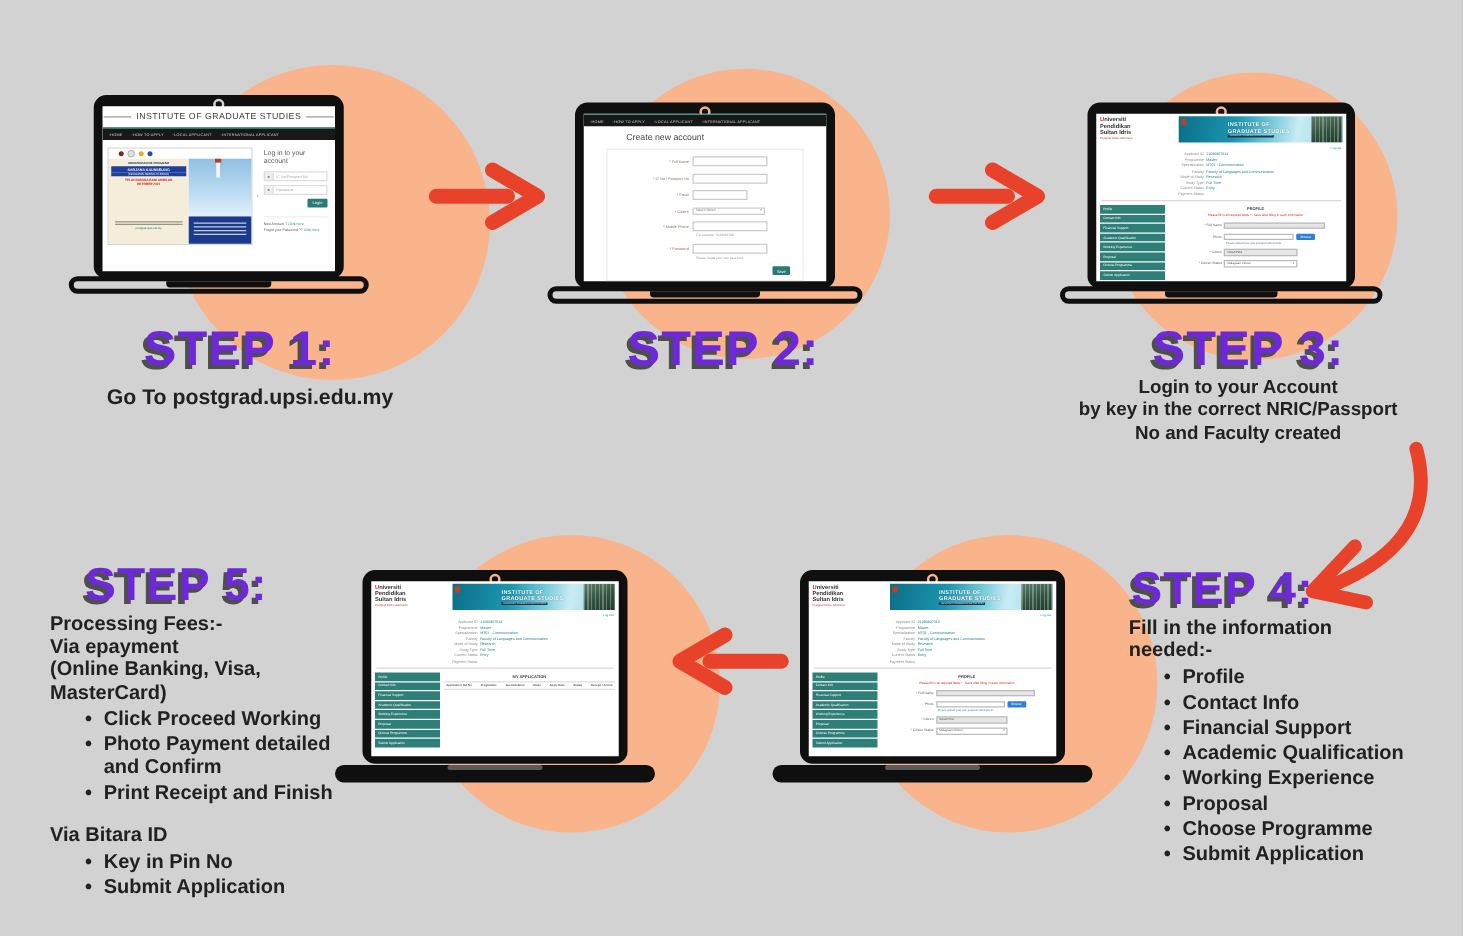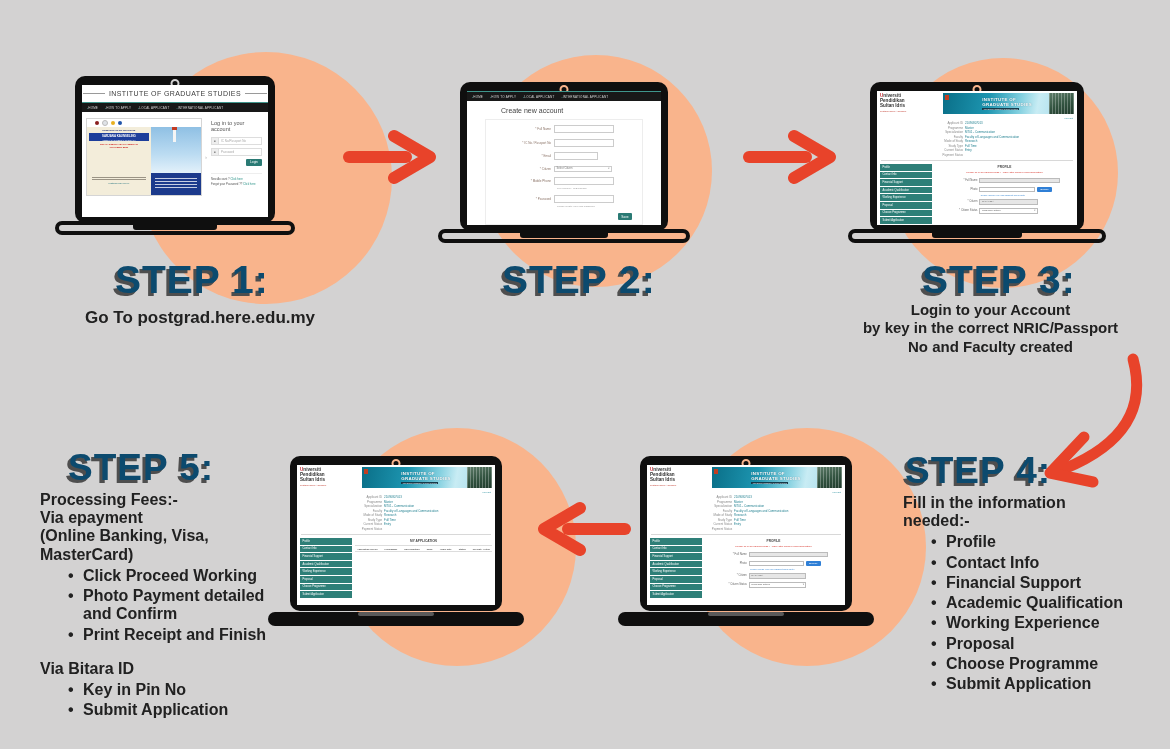--- a/index.html
+++ b/index.html
@@ -1,21 +1,21 @@
 <!DOCTYPE html>
 <html><head>
 <meta charset="utf-8">
 <style>
   html,body{margin:0;padding:0;background:#b9b9b9;font-family:"Liberation Sans",sans-serif;}
   #canvas{position:relative;width:1170px;height:749px;background:#d3d2d2;overflow:hidden;margin:0 auto;}
   .blob{position:absolute;border-radius:50%;background:#f9b48c;z-index:0;}
 
   
   .step-title{position:absolute;z-index:2;font-weight:bold;font-size:39px;letter-spacing:1px;
-              color:#0c4a6e;text-shadow:-3px 3px 0 #4e4e4e;}
+              color:#6d28d9;text-shadow:-3px 3px 0 #4e4e4e;}
   .step-caption{position:absolute;z-index:2;font-weight:bold;color:#212121;text-align:center;white-space:pre-line;}
   .step-block{position:absolute;z-index:2;font-weight:bold;color:#212121;font-size:16px;line-height:1.14;}
   .step-block .intro,.step-block .footer{white-space:pre-line;}
   .step-block .footer{margin-top:16px;}
   .step-block .sect{margin-top:16px;}
   .step-block ul{list-style:none;margin:3px 0 0 0;padding:0 0 0 28px;}
   .step-block li{position:relative;padding-left:15px;white-space:pre-line;margin-bottom:2px;}
   .step-block li::before{content:"\2022";position:absolute;left:0;}
 
   
@@ -596,21 +596,21 @@
 </div>
         </div>
       </div>
     </div>
     <div class="lap-base solid" style="width:256px;margin-left:-22px;">
         <div class="notch"></div>
       </div>
   </div>
 
   <div class="step-title" style="left:115px;top:258px;">STEP 1:</div>
-  <div class="step-caption" style="left:50px;top:308px;width:300px;font-size:17px;">Go To postgrad.here.edu.my</div>
+  <div class="step-caption" style="left:50px;top:308px;width:300px;font-size:17px;">Go To postgrad.upsi.edu.my</div>
 
   <div class="step-title" style="left:502px;top:258px;">STEP 2:</div>
 
   <div class="step-title" style="left:922px;top:258px;">STEP 3:</div>
   <div class="step-caption" style="left:828px;top:301px;width:325px;font-size:15px;line-height:1.22;">Login to your Account
 by key in the correct NRIC/Passport
 No and Faculty created</div>
 
   <div class="step-title" style="left:905px;top:450px;font-size:37px;">STEP 4:</div>
   <div class="step-block" style="left:903px;top:494px;width:258px;">

